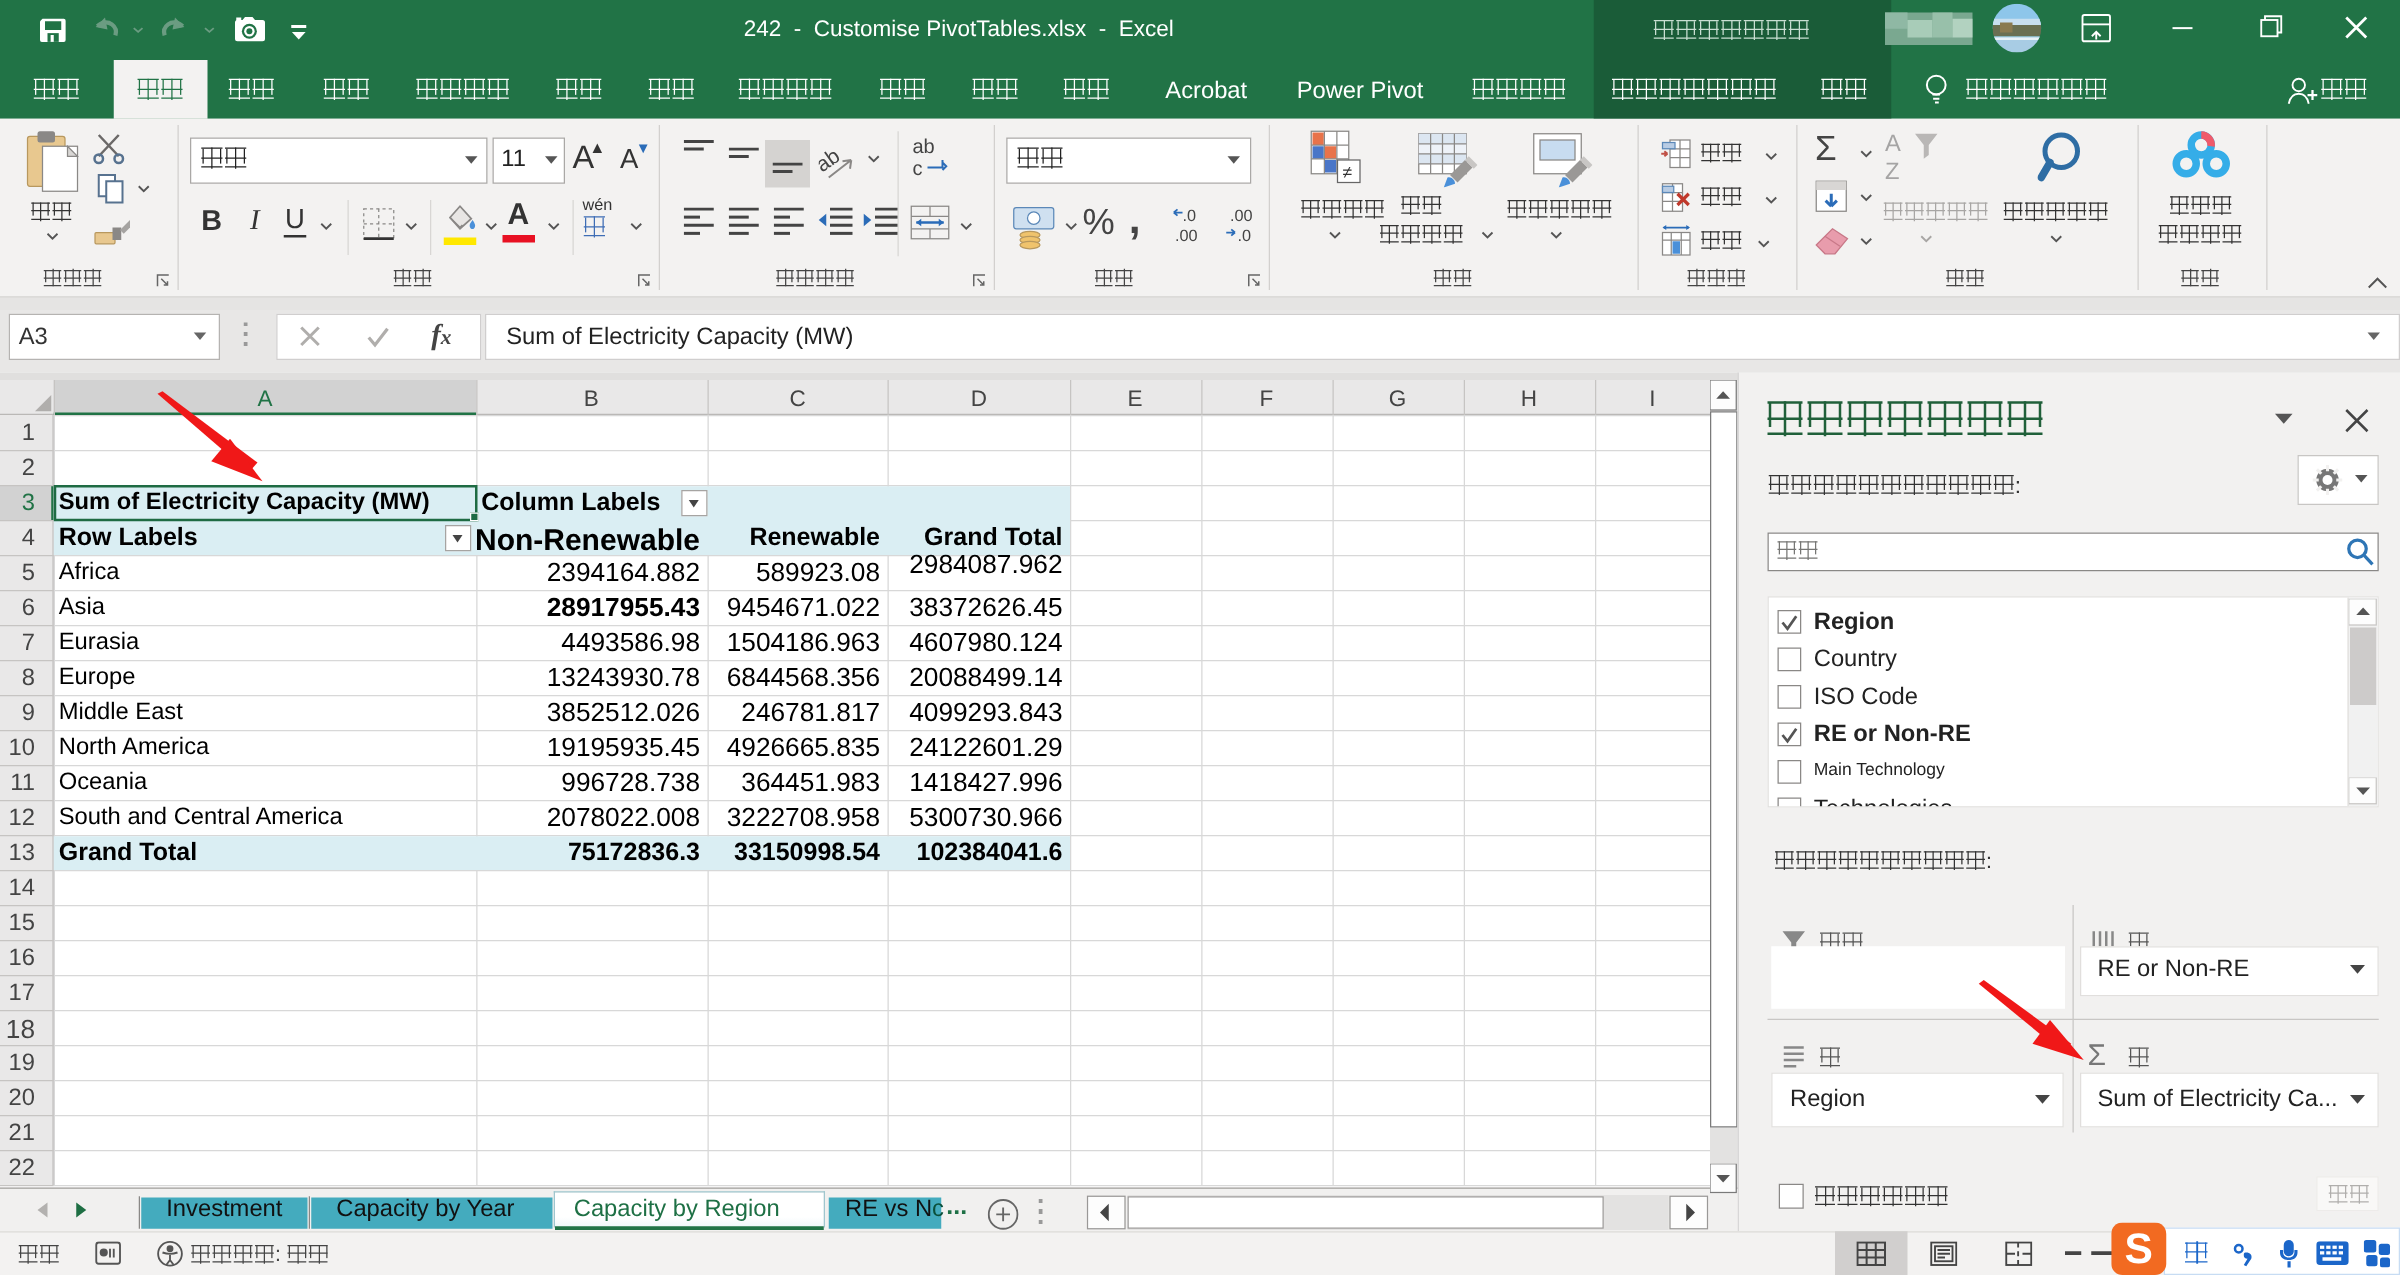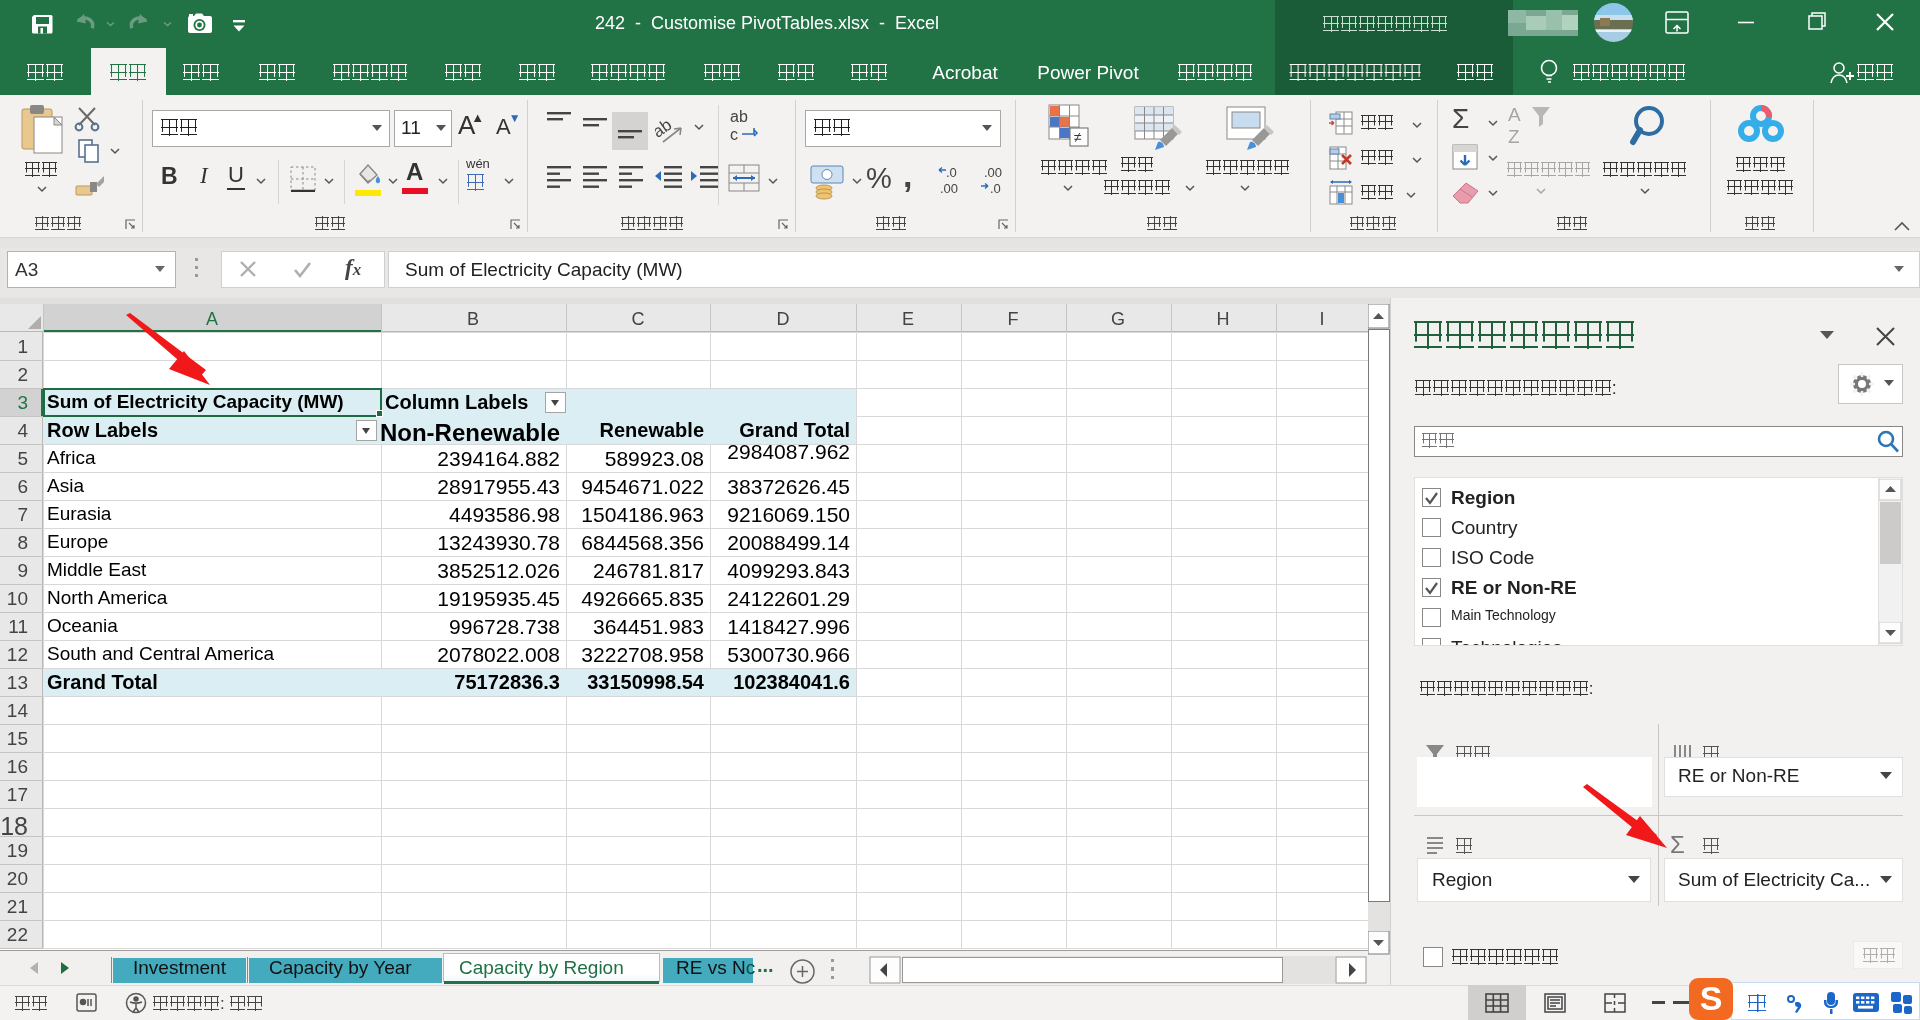--- a/index.html
+++ b/index.html
@@ -530,43 +530,43 @@
 <div class="txt" style="left:28px;top:532px;transform:translateX(-100%);font-size:19px;color:#444">8</div>
 <div class="txt" style="left:28px;top:560px;transform:translateX(-100%);font-size:19px;color:#444">9</div>
 <div class="txt" style="left:28px;top:588px;transform:translateX(-100%);font-size:19px;color:#444">10</div>
 <div class="txt" style="left:28px;top:616px;transform:translateX(-100%);font-size:19px;color:#444">11</div>
 <div class="txt" style="left:28px;top:644px;transform:translateX(-100%);font-size:19px;color:#444">12</div>
 <div class="txt" style="left:28px;top:672px;transform:translateX(-100%);font-size:19px;color:#444">13</div>
 <div class="txt" style="left:28px;top:700px;transform:translateX(-100%);font-size:19px;color:#444">14</div>
 <div class="txt" style="left:28px;top:728px;transform:translateX(-100%);font-size:19px;color:#444">15</div>
 <div class="txt" style="left:28px;top:756px;transform:translateX(-100%);font-size:19px;color:#444">16</div>
 <div class="txt" style="left:28px;top:784px;transform:translateX(-100%);font-size:19px;color:#444">17</div>
-<div class="txt" style="left:28px;top:812px;transform:translateX(-100%);font-size:25px;color:#444">18</div>
+<div class="txt" style="left:28px;top:812px;transform:translateX(-100%);font-size:21px;color:#444">18</div>
 <div class="txt" style="left:28px;top:840px;transform:translateX(-100%);font-size:19px;color:#444">19</div>
 <div class="txt" style="left:28px;top:868px;transform:translateX(-100%);font-size:19px;color:#444">20</div>
 <div class="txt" style="left:28px;top:896px;transform:translateX(-100%);font-size:19px;color:#444">21</div>
 <div class="txt" style="left:28px;top:924px;transform:translateX(-100%);font-size:19px;color:#444">22</div>
 <div class="txt" style="left:47px;top:391px;font-size:19px;color:#000;font-weight:bold">Sum of Electricity Capacity (MW)</div>
 <div class="txt" style="left:385px;top:391px;font-size:20px;color:#000;font-weight:bold">Column Labels</div>
 <div class="txt" style="left:47px;top:419px;font-size:20px;color:#000;font-weight:bold">Row Labels</div>
 <div class="txt" style="left:560px;top:419px;transform:translateX(-100%);font-size:24px;color:#000;font-weight:bold">Non-Renewable</div>
 <div class="txt" style="left:704px;top:419px;transform:translateX(-100%);font-size:20px;color:#000;font-weight:bold">Renewable</div>
 <div class="txt" style="left:850px;top:419px;transform:translateX(-100%);font-size:20px;color:#000;font-weight:bold">Grand Total</div>
 <div class="txt" style="left:47px;top:447px;font-size:19px;color:#000;font-weight:normal">Africa</div>
 <div class="txt" style="left:560px;top:447px;transform:translateX(-100%);font-size:21px;color:#000;font-weight:normal">2394164.882</div>
 <div class="txt" style="left:704px;top:447px;transform:translateX(-100%);font-size:21px;color:#000;font-weight:normal">589923.08</div>
 <div class="txt" style="left:850px;top:440px;transform:translateX(-100%);font-size:21px;color:#000;font-weight:normal">2984087.962</div>
 <div class="txt" style="left:47px;top:475px;font-size:19px;color:#000;font-weight:normal">Asia</div>
-<div class="txt" style="left:560px;top:475px;transform:translateX(-100%);font-size:21px;color:#000;font-weight:normal">28917955.43</div>
+<div class="txt" style="left:560px;top:475px;transform:translateX(-100%);font-size:21px;color:#000;font-weight:bold">28917955.43</div>
 <div class="txt" style="left:704px;top:475px;transform:translateX(-100%);font-size:21px;color:#000;font-weight:normal">9454671.022</div>
 <div class="txt" style="left:850px;top:475px;transform:translateX(-100%);font-size:21px;color:#000;font-weight:normal">38372626.45</div>
 <div class="txt" style="left:47px;top:503px;font-size:19px;color:#000;font-weight:normal">Eurasia</div>
 <div class="txt" style="left:560px;top:503px;transform:translateX(-100%);font-size:21px;color:#000;font-weight:normal">4493586.98</div>
 <div class="txt" style="left:704px;top:503px;transform:translateX(-100%);font-size:21px;color:#000;font-weight:normal">1504186.963</div>
-<div class="txt" style="left:850px;top:503px;transform:translateX(-100%);font-size:21px;color:#000;font-weight:normal">9216069.150</div>
+<div class="txt" style="left:850px;top:503px;transform:translateX(-100%);font-size:21px;color:#000;font-weight:normal">4607980.124</div>
 <div class="txt" style="left:47px;top:531px;font-size:19px;color:#000;font-weight:normal">Europe</div>
 <div class="txt" style="left:560px;top:531px;transform:translateX(-100%);font-size:21px;color:#000;font-weight:normal">13243930.78</div>
 <div class="txt" style="left:704px;top:531px;transform:translateX(-100%);font-size:21px;color:#000;font-weight:normal">6844568.356</div>
 <div class="txt" style="left:850px;top:531px;transform:translateX(-100%);font-size:21px;color:#000;font-weight:normal">20088499.14</div>
 <div class="txt" style="left:47px;top:559px;font-size:19px;color:#000;font-weight:normal">Middle East</div>
 <div class="txt" style="left:560px;top:559px;transform:translateX(-100%);font-size:21px;color:#000;font-weight:normal">3852512.026</div>
 <div class="txt" style="left:704px;top:559px;transform:translateX(-100%);font-size:21px;color:#000;font-weight:normal">246781.817</div>
 <div class="txt" style="left:850px;top:559px;transform:translateX(-100%);font-size:21px;color:#000;font-weight:normal">4099293.843</div>
 <div class="txt" style="left:47px;top:587px;font-size:19px;color:#000;font-weight:normal">North America</div>
 <div class="txt" style="left:560px;top:587px;transform:translateX(-100%);font-size:21px;color:#000;font-weight:normal">19195935.45</div>

